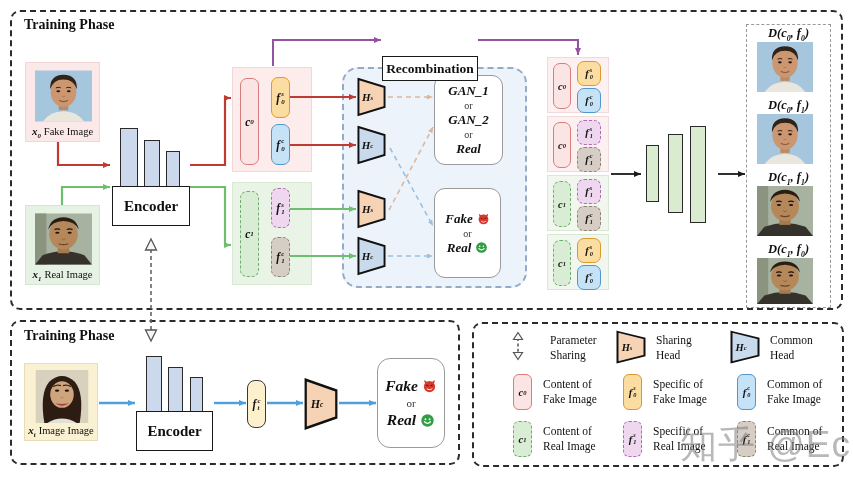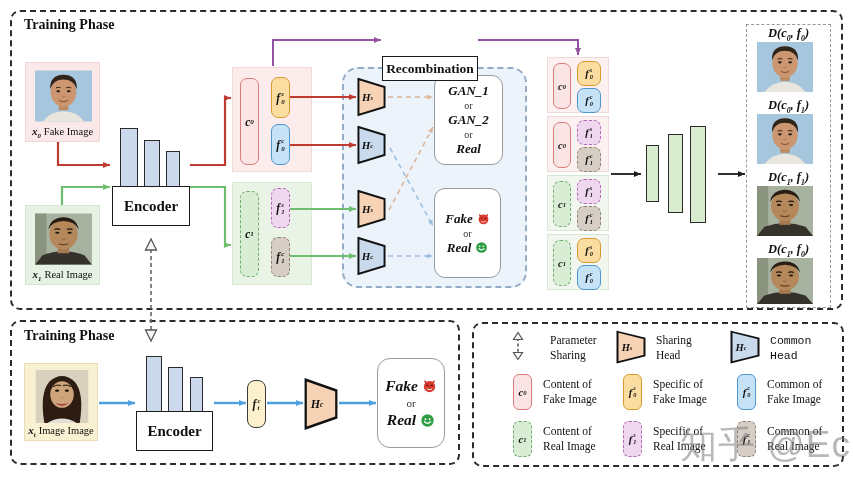--- a/index.html
+++ b/index.html
@@ -377,21 +377,21 @@
   <div class="lg-text" style="left:656px;top:333px;">
     <div>Sharing</div>
       <div>Head</div>
   </div>
   <div class="trap" style="left:730px;top:330px;width:30px;height:34px;">
     <svg viewBox="0 0 30 40" preserveAspectRatio="none">
         <path class="trap-blue" d="M1.5,2 L28.5,10 L28.5,30 L1.5,38 Z"></path>
       </svg>
     <span class="trap-label" style="font-size:10.5px;">H<sub>c</sub></span>
   </div>
-  <div class="lg-text" style="left:770px;top:333px;font-family:Liberation Mono, monospace;">
+  <div class="lg-text" style="left:770px;top:333px;">
     <div>Common</div>
       <div>Head</div>
   </div>
 
   <div class="lg-pill v-c0" style="left:513px;top:374px;">c<sub>0</sub></div>
   <div class="lg-text" style="left:543px;top:377px;">
     <div>Content of</div>
       <div>Fake Image</div>
   </div>
   <div class="lg-pill v-fs0" style="left:623px;top:374px;">f<span class="ss">

